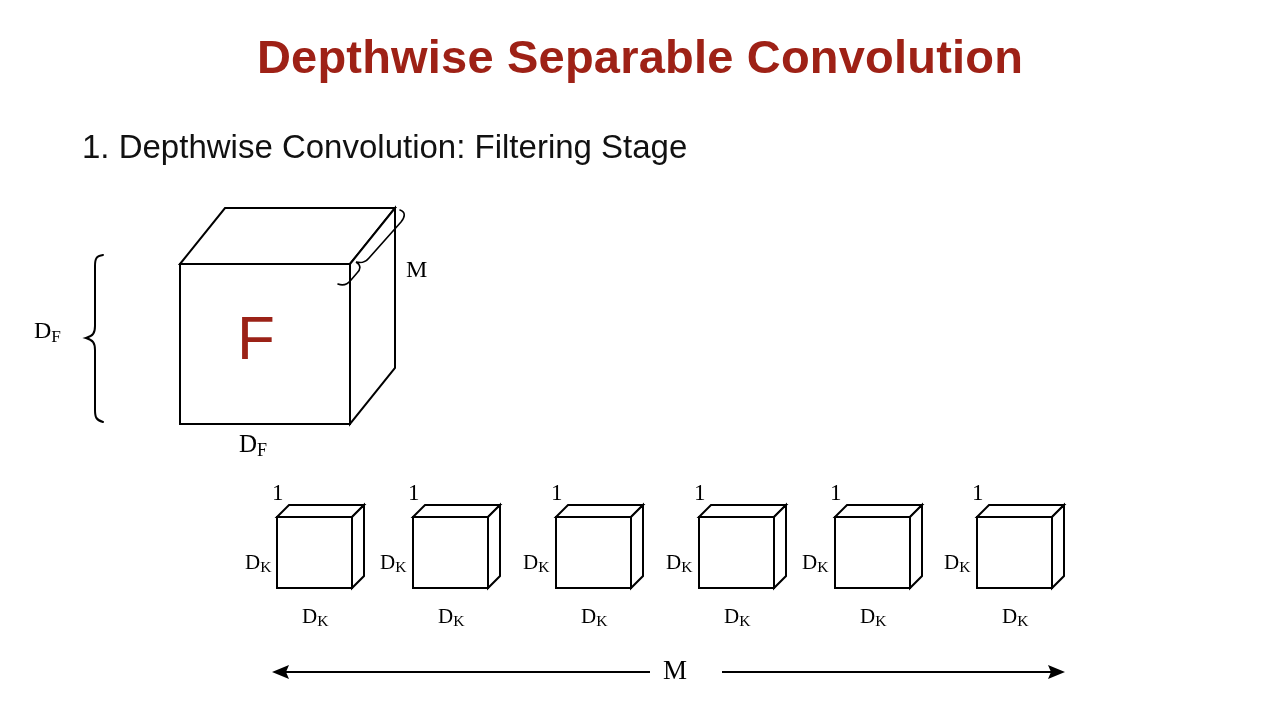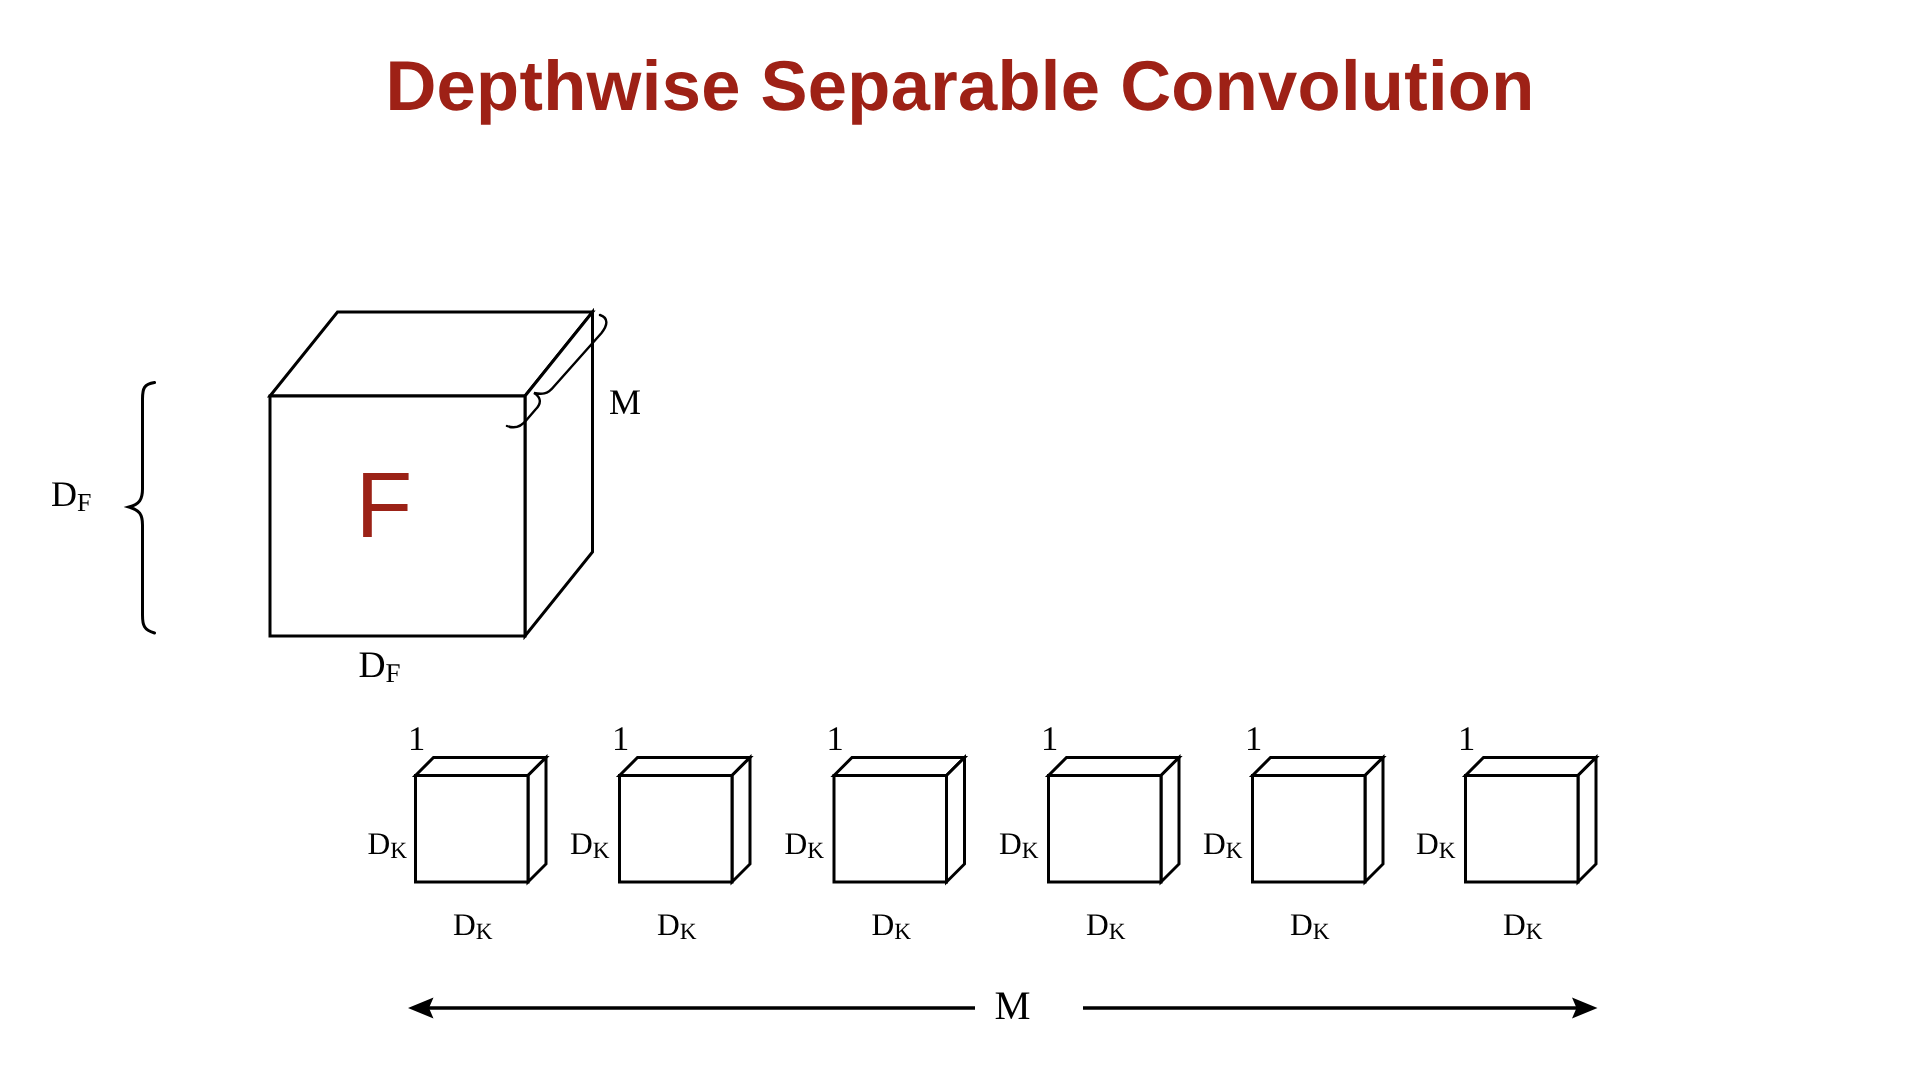--- a/index.html
+++ b/index.html
@@ -141,20 +141,21 @@
     vertical-align: -0.2em;
   }
 </style>
 </head>
 <body>
 
 <div class="slide">
 
   <div id="slide-title">Depthwise Separable Convolution</div>
 
+  <div id="slide-subtitle">1. Depthwise Convolution: Filtering Stage</div>
 
   <svg id="diagram" viewBox="0 0 1280 720">
 
     <g>
 
       <polygon class="cube-line" points="180,264 225,208 395,208 350,264"></polygon>
 
       <polygon class="cube-line" points="350,264 395,208 395,368 350,424"></polygon>
 
       <rect class="cube-line" x="180" y="264" width="170" height="160"></rect>

